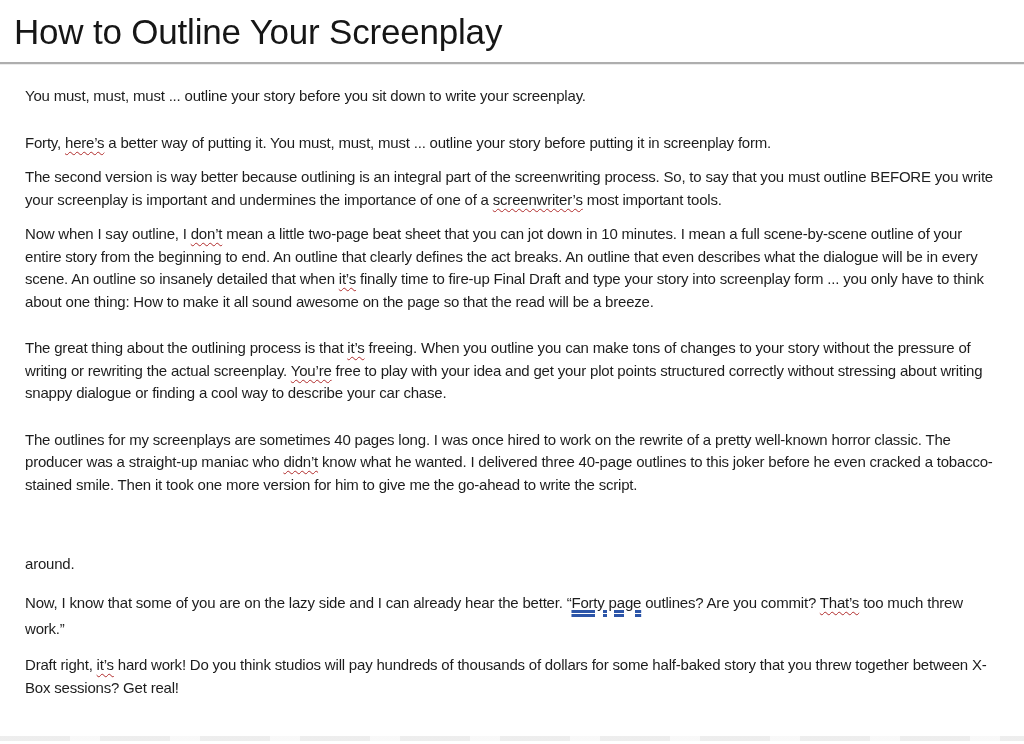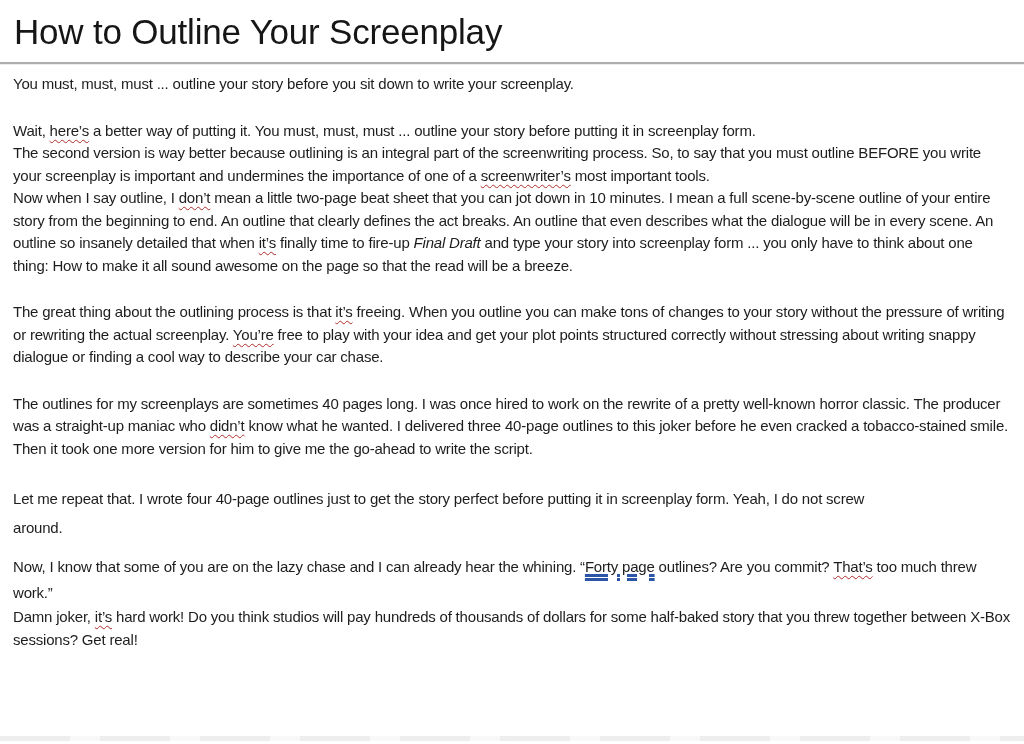--- a/index.html
+++ b/index.html
@@ -32,28 +32,27 @@
     box-shadow: 0 1px 0 #ececec;
     margin: 7px 0 0 0;
   }
   .doc-body {
     padding: 9px 12px 0 13px;
     font-size: 15px;
     line-height: 22.5px;
     letter-spacing: -0.2px;
   }
   .doc-body p {
-    margin: 0;
+    margin: 12px;
   }
   .doc-body p.gap   { margin-top: 24px; }
   .doc-body p.gap-sm{ margin-top: 12px; }
   .doc-body p.loose { line-height: 29px; }
   .doc-body p.medium{ line-height: 26px; }
   .italic {
-    font-style: italic;
   }
   .spell {
     text-decoration-line: underline;
     text-decoration-style: wavy;
     text-decoration-color: #b02b2b;
     text-decoration-thickness: 1px;
     text-underline-offset: 3px;
     text-align: right;
   }
   .grammar {
@@ -77,23 +76,23 @@
 <body>
 
 <div class="doc-header">
   <div class="doc-title">How to Outline Your Screenplay</div>
 </div>
 
 <hr class="title-divider">
 
 <div class="doc-body">
     <p><span>You must, must, must ... outline your story before you sit down to write your screenplay.</span></p>
-    <p class="gap"><span>Wait, </span><span class="spell">here’s</span><span> a better way of putting it. You must, must, must ... outline your story before putting it in screenplay form.</span></p>
+    <p class="gap"><span>Forty, </span><span class="spell">here’s</span><span> a better way of putting it. You must, must, must ... outline your story before putting it in screenplay form.</span></p>
     <p><span>The second version is way better because outlining is an integral part of the screenwriting process. So, to say that you must outline BEFORE you write your screenplay is important and undermines the importance of one of a </span><span class="spell">screenwriter’s</span><span> most important tools.</span></p>
     <p><span>Now when I say outline, I </span><span class="spell">don’t</span><span> mean a little two-page beat sheet that you can jot down in 10 minutes. I mean a full scene-by-scene outline of your entire story from the beginning to end. An outline that clearly defines the act breaks. An outline that even describes what the dialogue will be in every scene. An outline so insanely detailed that when </span><span class="spell">it’s</span><span> finally time to fire-up </span><span class="italic">Final Draft</span><span> and type your story into screenplay form ... you only have to think about one thing: How to make it all sound awesome on the page so that the read will be a breeze.</span></p>
     <p class="gap"><span>The great thing about the outlining process is that </span><span class="spell">it’s</span><span> freeing. When you outline you can make tons of changes to your story without the pressure of writing or rewriting the actual screenplay. </span><span class="spell">You’re</span><span> free to play with your idea and get your plot points structured correctly without stressing about writing snappy dialogue or finding a cool way to describe your car chase.</span></p>
     <p class="gap"><span>The outlines for my screenplays are sometimes 40 pages long. I was once hired to work on the rewrite of a pretty well-known horror classic. The producer was a straight-up maniac who </span><span class="spell">didn’t</span><span> know what he wanted. I delivered three 40-page outlines to this joker before he even cracked a tobacco-stained smile. Then it took one more version for him to give me the go-ahead to write the script.</span></p>
-    <p class="gap loose"><span>Let me repeat that. I wrote four 40-page outlines just to get the story perfect before putting it in screenplay form. Yeah, I do not screw</span><br><span>around.</span></p>
-    <p class="gap-sm medium"><span>Now, I know that some of you are on the lazy chase and I can already hear the whining. “</span><span class="grammar">Forty page</span><span> outlines? Are you commit? </span><span class="spell">That’s</span><span> too much threw work.”</span></p>
-    <p><span>Damn joker, </span><span class="spell">it’s</span><span> hard work! Do you think studios will pay hundreds of thousands of dollars for some half-baked story that you threw together between X-Box sessions? Get real!</span></p>
+    <p class="gap loose"><br><span>around.</span></p>
+    <p class="gap-sm medium"><span>Now, I know that some of you are on the lazy side and I can already hear the better. “</span><span class="grammar">Forty page</span><span> outlines? Are you commit? </span><span class="spell">That’s</span><span> too much threw work.”</span></p>
+    <p><span>Draft right, </span><span class="spell">it’s</span><span> hard work! Do you think studios will pay hundreds of thousands of dollars for some half-baked story that you threw together between X-Box sessions? Get real!</span></p>
   </div>
 
 <div class="bottom-crop-artifact"></div>
 
 </body></html>

